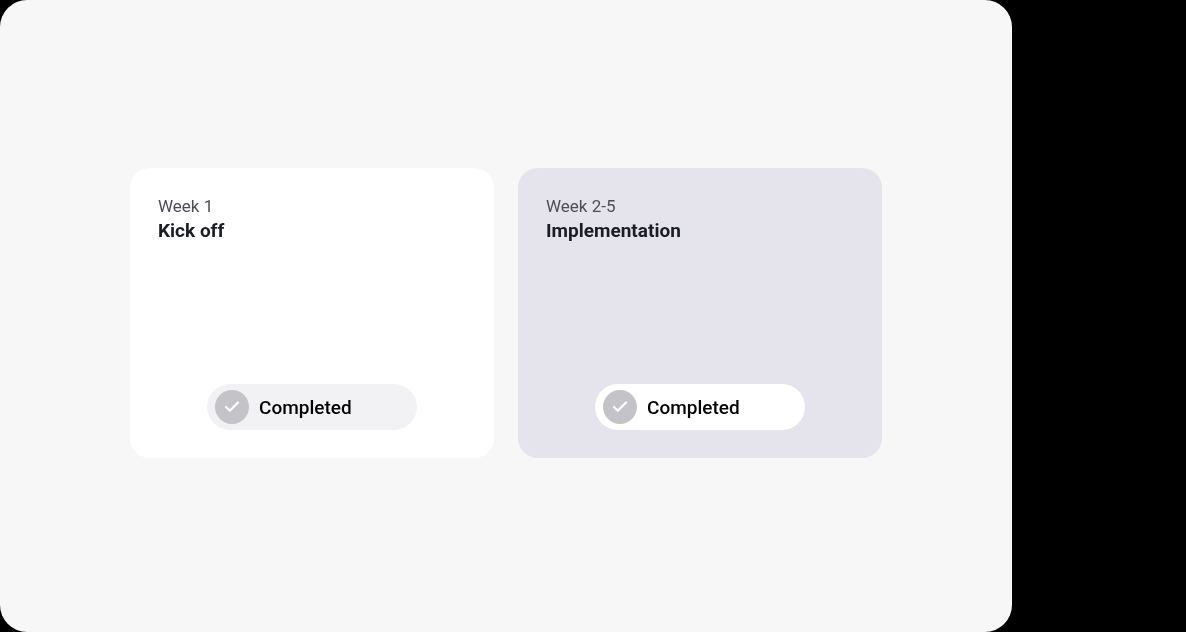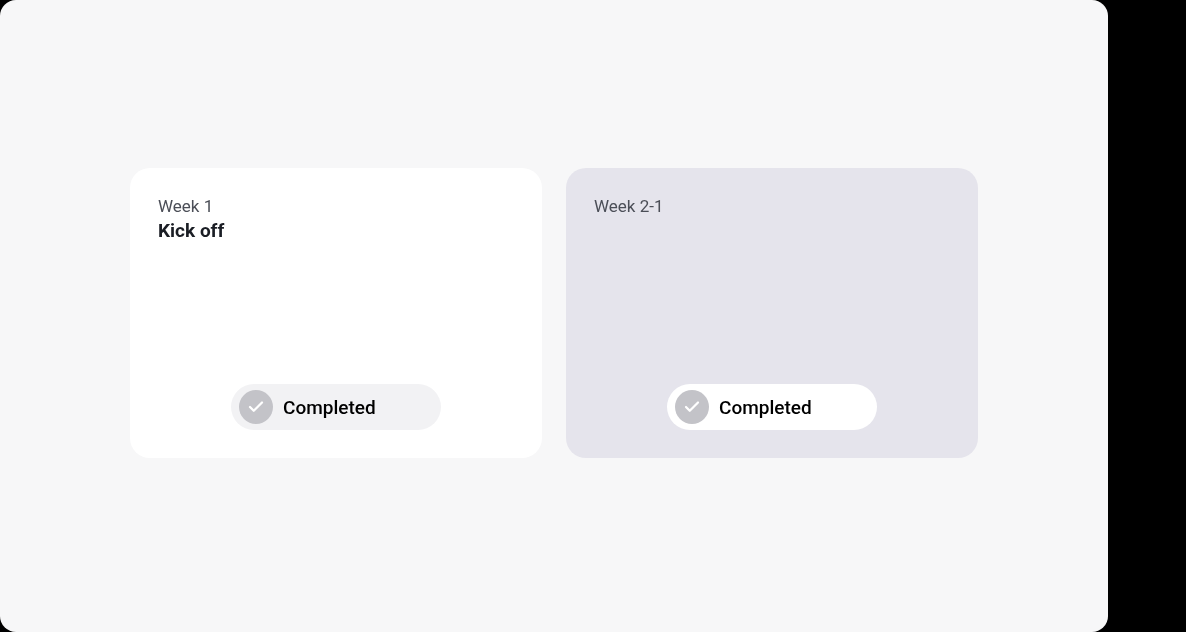--- a/index.html
+++ b/index.html
@@ -11,23 +11,23 @@
     body {
       font-family: -apple-system, BlinkMacSystemFont, 'Segoe UI', Roboto, Helvetica, Arial, sans-serif;
       background: #000;
       width: 1186px;
       height: 632px;
       overflow: hidden;
     }
     
     .panel {
       background: #f7f7f8;
-      border-radius: 16px;
+      border-radius: 27px;
       margin: 0;
-      width: 1108px;
+      width: 1012px;
       height: 632px;
       padding-top: 168px;
       padding-left: 130px;
       padding-right: 130px;
       position: relative;
     }
     
     .cards-row {
       display: flex;
       gap: 24px;
@@ -133,21 +133,22 @@
         <span class="status-icon icon-gray">
           <svg viewBox="0 0 24 24" fill="none" stroke="#ffffff" stroke-width="3" stroke-linecap="round" stroke-linejoin="round">
             <polyline points="4 12 9 17 20 6"></polyline>
           </svg>
         </span>
         <span class="status-label">Completed</span>
       </div>
     </div>
 
     <div class="card variant-light">
-      <div class="card-week">Week 2-1</div>
+      <div class="card-week">Week 2-5</div>
+      <div class="card-title">Implementation</div>
       <div class="spacer"></div>
       <div class="status-pill pill-white">
         <span class="status-icon icon-gray">
           <svg viewBox="0 0 24 24" fill="none" stroke="#ffffff" stroke-width="3" stroke-linecap="round" stroke-linejoin="round">
             <polyline points="4 12 9 17 20 6"></polyline>
           </svg>
         </span>
         <span class="status-label">Completed</span>
       </div>
     </div>

